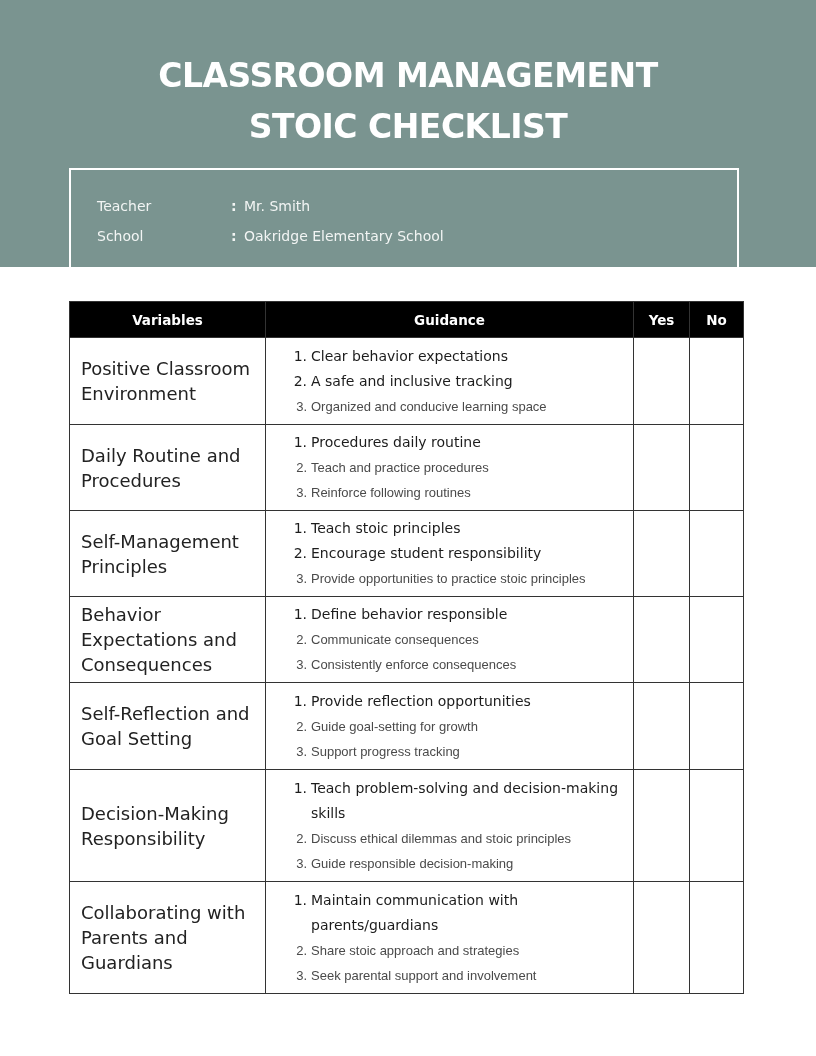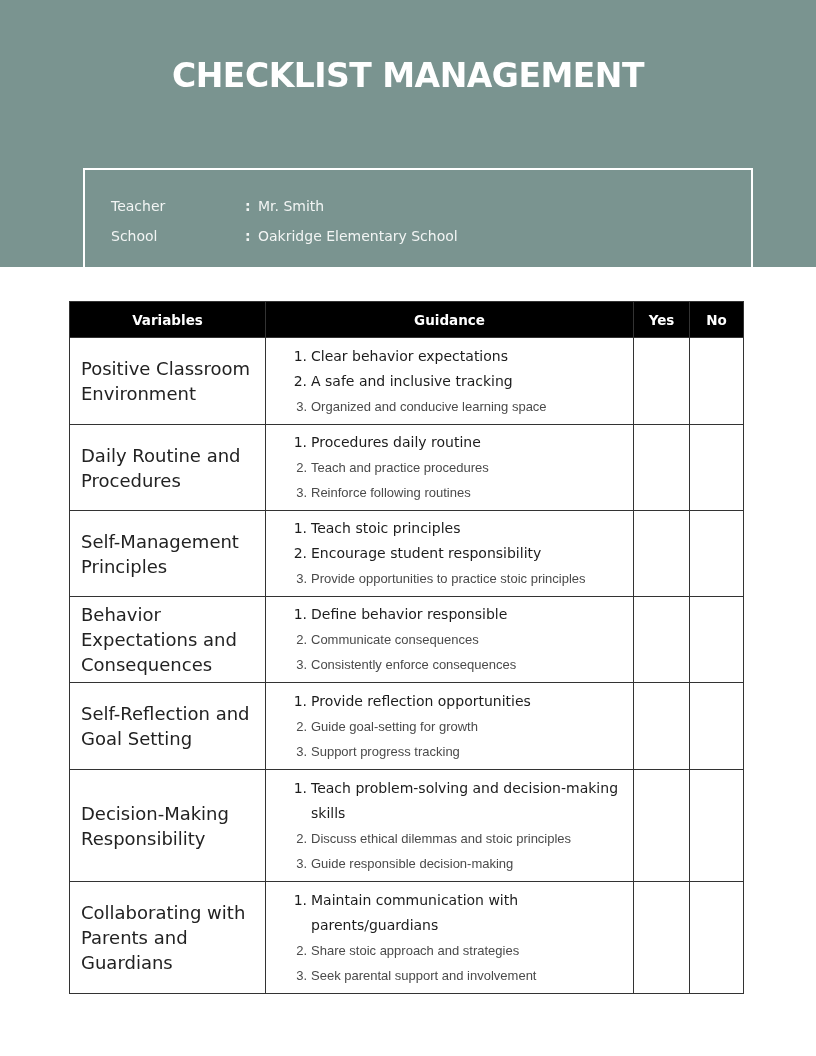--- a/index.html
+++ b/index.html
@@ -10,21 +10,21 @@
   .band {
     position: absolute; left: 0; top: 0; width: 816px; height: 267px;
     background: #7a9490;
   }
   .title {
     position: absolute; left: 0; top: 50px; width: 816px; text-align: center;
     color: #ffffff; font-family: "DejaVu Sans", sans-serif; font-weight: bold;
     font-size: 33px; line-height: 51px; letter-spacing: -0.5px;
   }
   .info-box {
-    position: absolute; left: 83px; top: 168px; width: 670px; height: 99px;
+    position: absolute; left: 69px; top: 168px; width: 670px; height: 99px;
     border: 2px solid #ffffff; border-bottom: none; box-sizing: border-box;
   }
   .info-row {
     position: absolute; left: 26px; height: 20px; font-size: 14px; color: #f2f5f4;
     font-family: "DejaVu Sans", sans-serif; display: flex; align-items: center;
   }
   .info-label { width: 134px; }
   .info-colon { width: 13px; font-weight: bold; }
   table.checklist {
     position: absolute; left: 69px; top: 301px; width: 674px;
@@ -47,21 +47,22 @@
   ol.items li .num { width: 17px; flex: none; text-align: right; padding-right: 4px; }
   .style-a { font-size: 14px; color: #1c1c1c; font-family: "DejaVu Sans", sans-serif; }
   .style-b { font-size: 13px; color: #4a4a4a; font-family: "Liberation Sans", sans-serif; }
   td.check { background: #fff; }
 </style>
 </head>
 <body>
 
 <div class="band"></div>
 <div class="title">
-  <div>CHECKLIST MANAGEMENT</div>
+  <div>CLASSROOM MANAGEMENT</div>
+  <div>STOIC CHECKLIST</div>
 </div>
 
 <div class="info-box">
   <div class="info-row" style="top:26px;">
     <span class="info-label">Teacher</span>
     <span class="info-colon">:</span>
     <span>Mr. Smith</span>
   </div>
   <div class="info-row" style="top:56px;">
     <span class="info-label">School</span>

